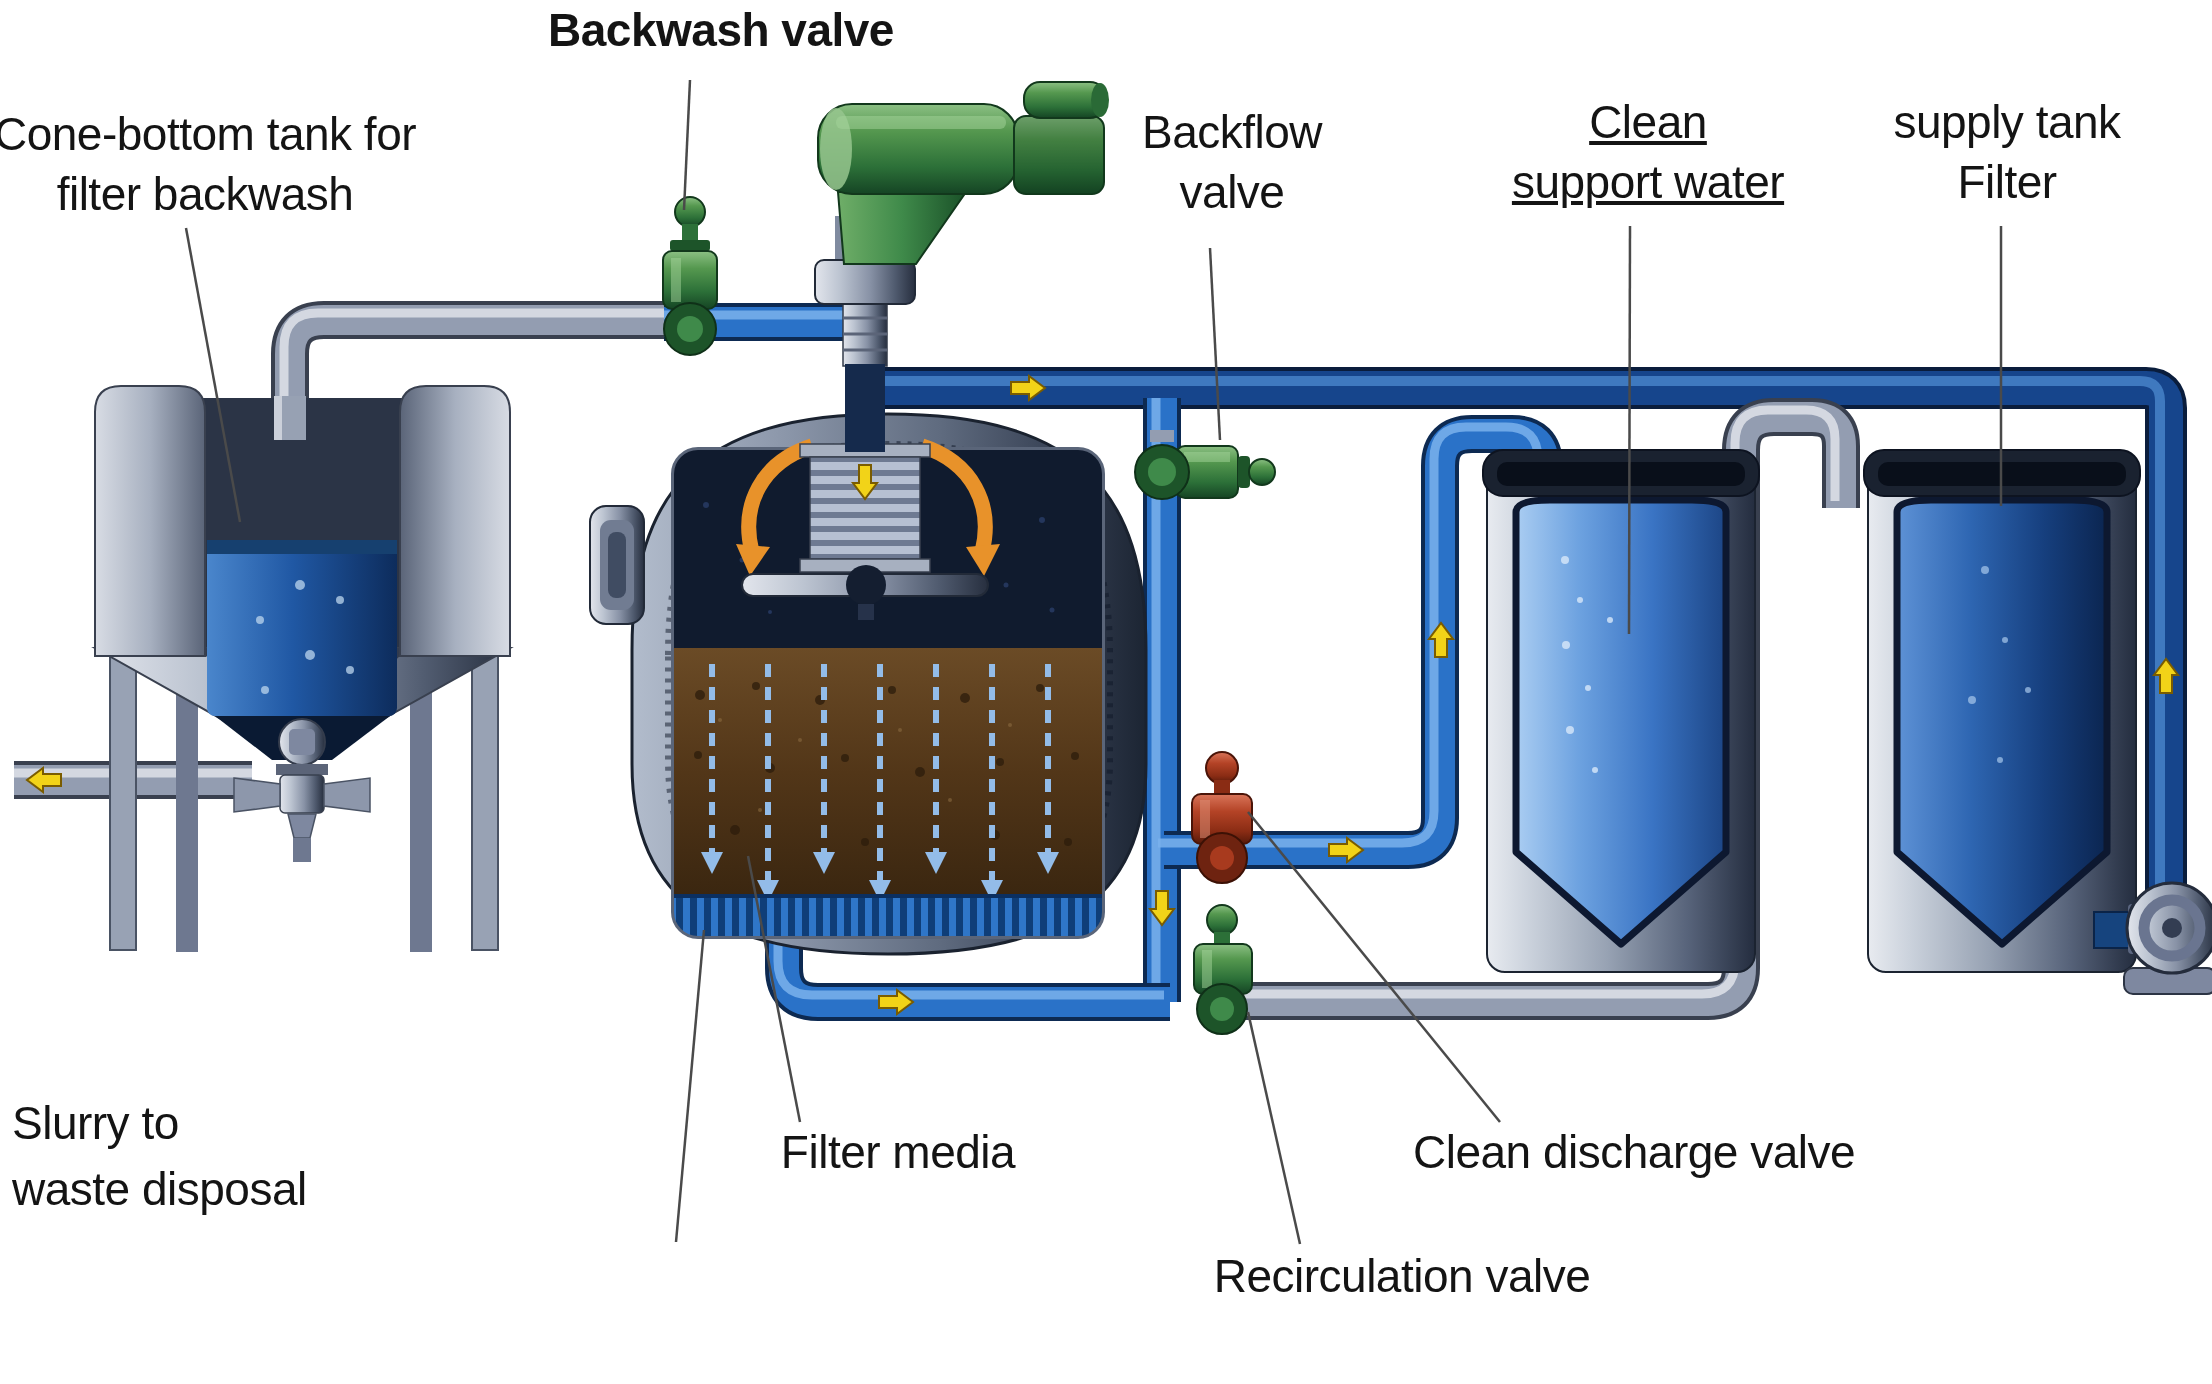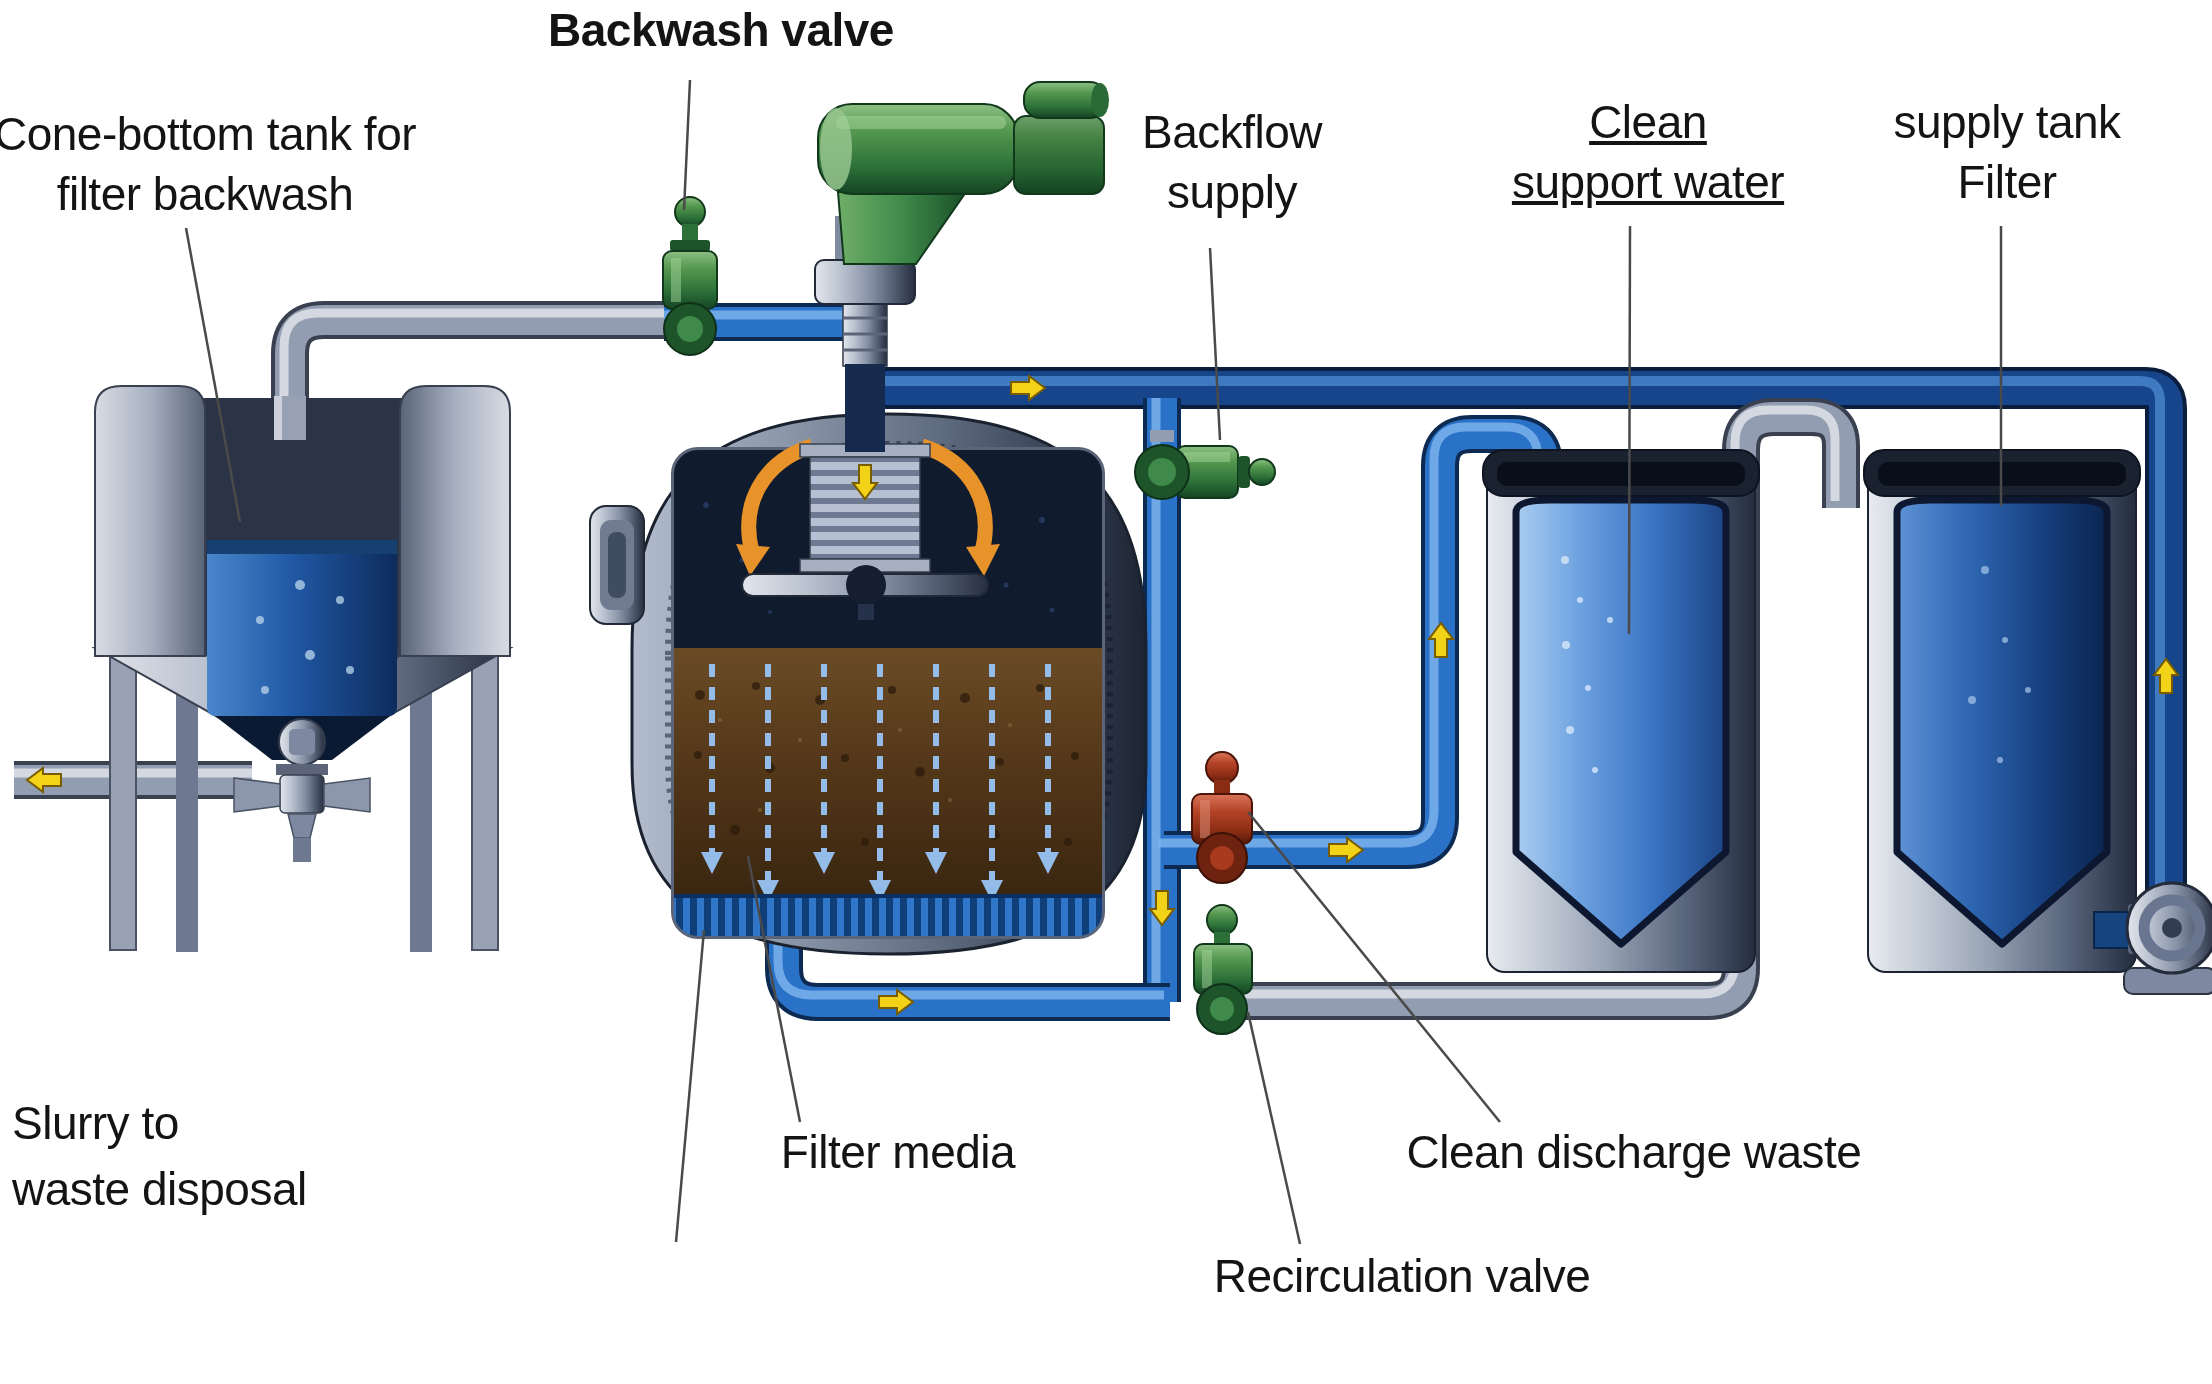--- a/index.html
+++ b/index.html
@@ -389,36 +389,36 @@
 
 <div class="lbl center" style="left:721px;top:0px;font-weight:bold;">
   <span>Backwash valve</span>
 </div>
 <div class="lbl center" style="left:205px;top:104px;">
   <span>Cone-bottom tank for</span>
   <span>filter backwash</span>
 </div>
 <div class="lbl center" style="left:1211px;top:102px;margin-left:21px;">
   <span>Backflow</span>
-  <span>supply</span>
+  <span>valve</span>
 </div>
 <div class="lbl center" style="left:1648px;top:92px;text-decoration:underline;">
   <span>Clean</span>
   <span>support water</span>
 </div>
 <div class="lbl center" style="left:2007px;top:92px;">
   <span>supply tank</span>
   <span>Filter</span>
 </div>
 <div class="lbl" style="left:12px;top:1090px;line-height:66px;">
   <span>Slurry to</span>
   <span>waste disposal</span>
 </div>
 <div class="lbl center" style="left:898px;top:1122px;">
   <span>Filter media</span>
 </div>
 <div class="lbl center" style="left:1402px;top:1246px;">
   <span>Recirculation valve</span>
 </div>
 <div class="lbl center" style="left:1634px;top:1122px;">
-  <span>Clean discharge waste</span>
+  <span>Clean discharge valve</span>
 </div>
 </div>
 
 </body></html>

